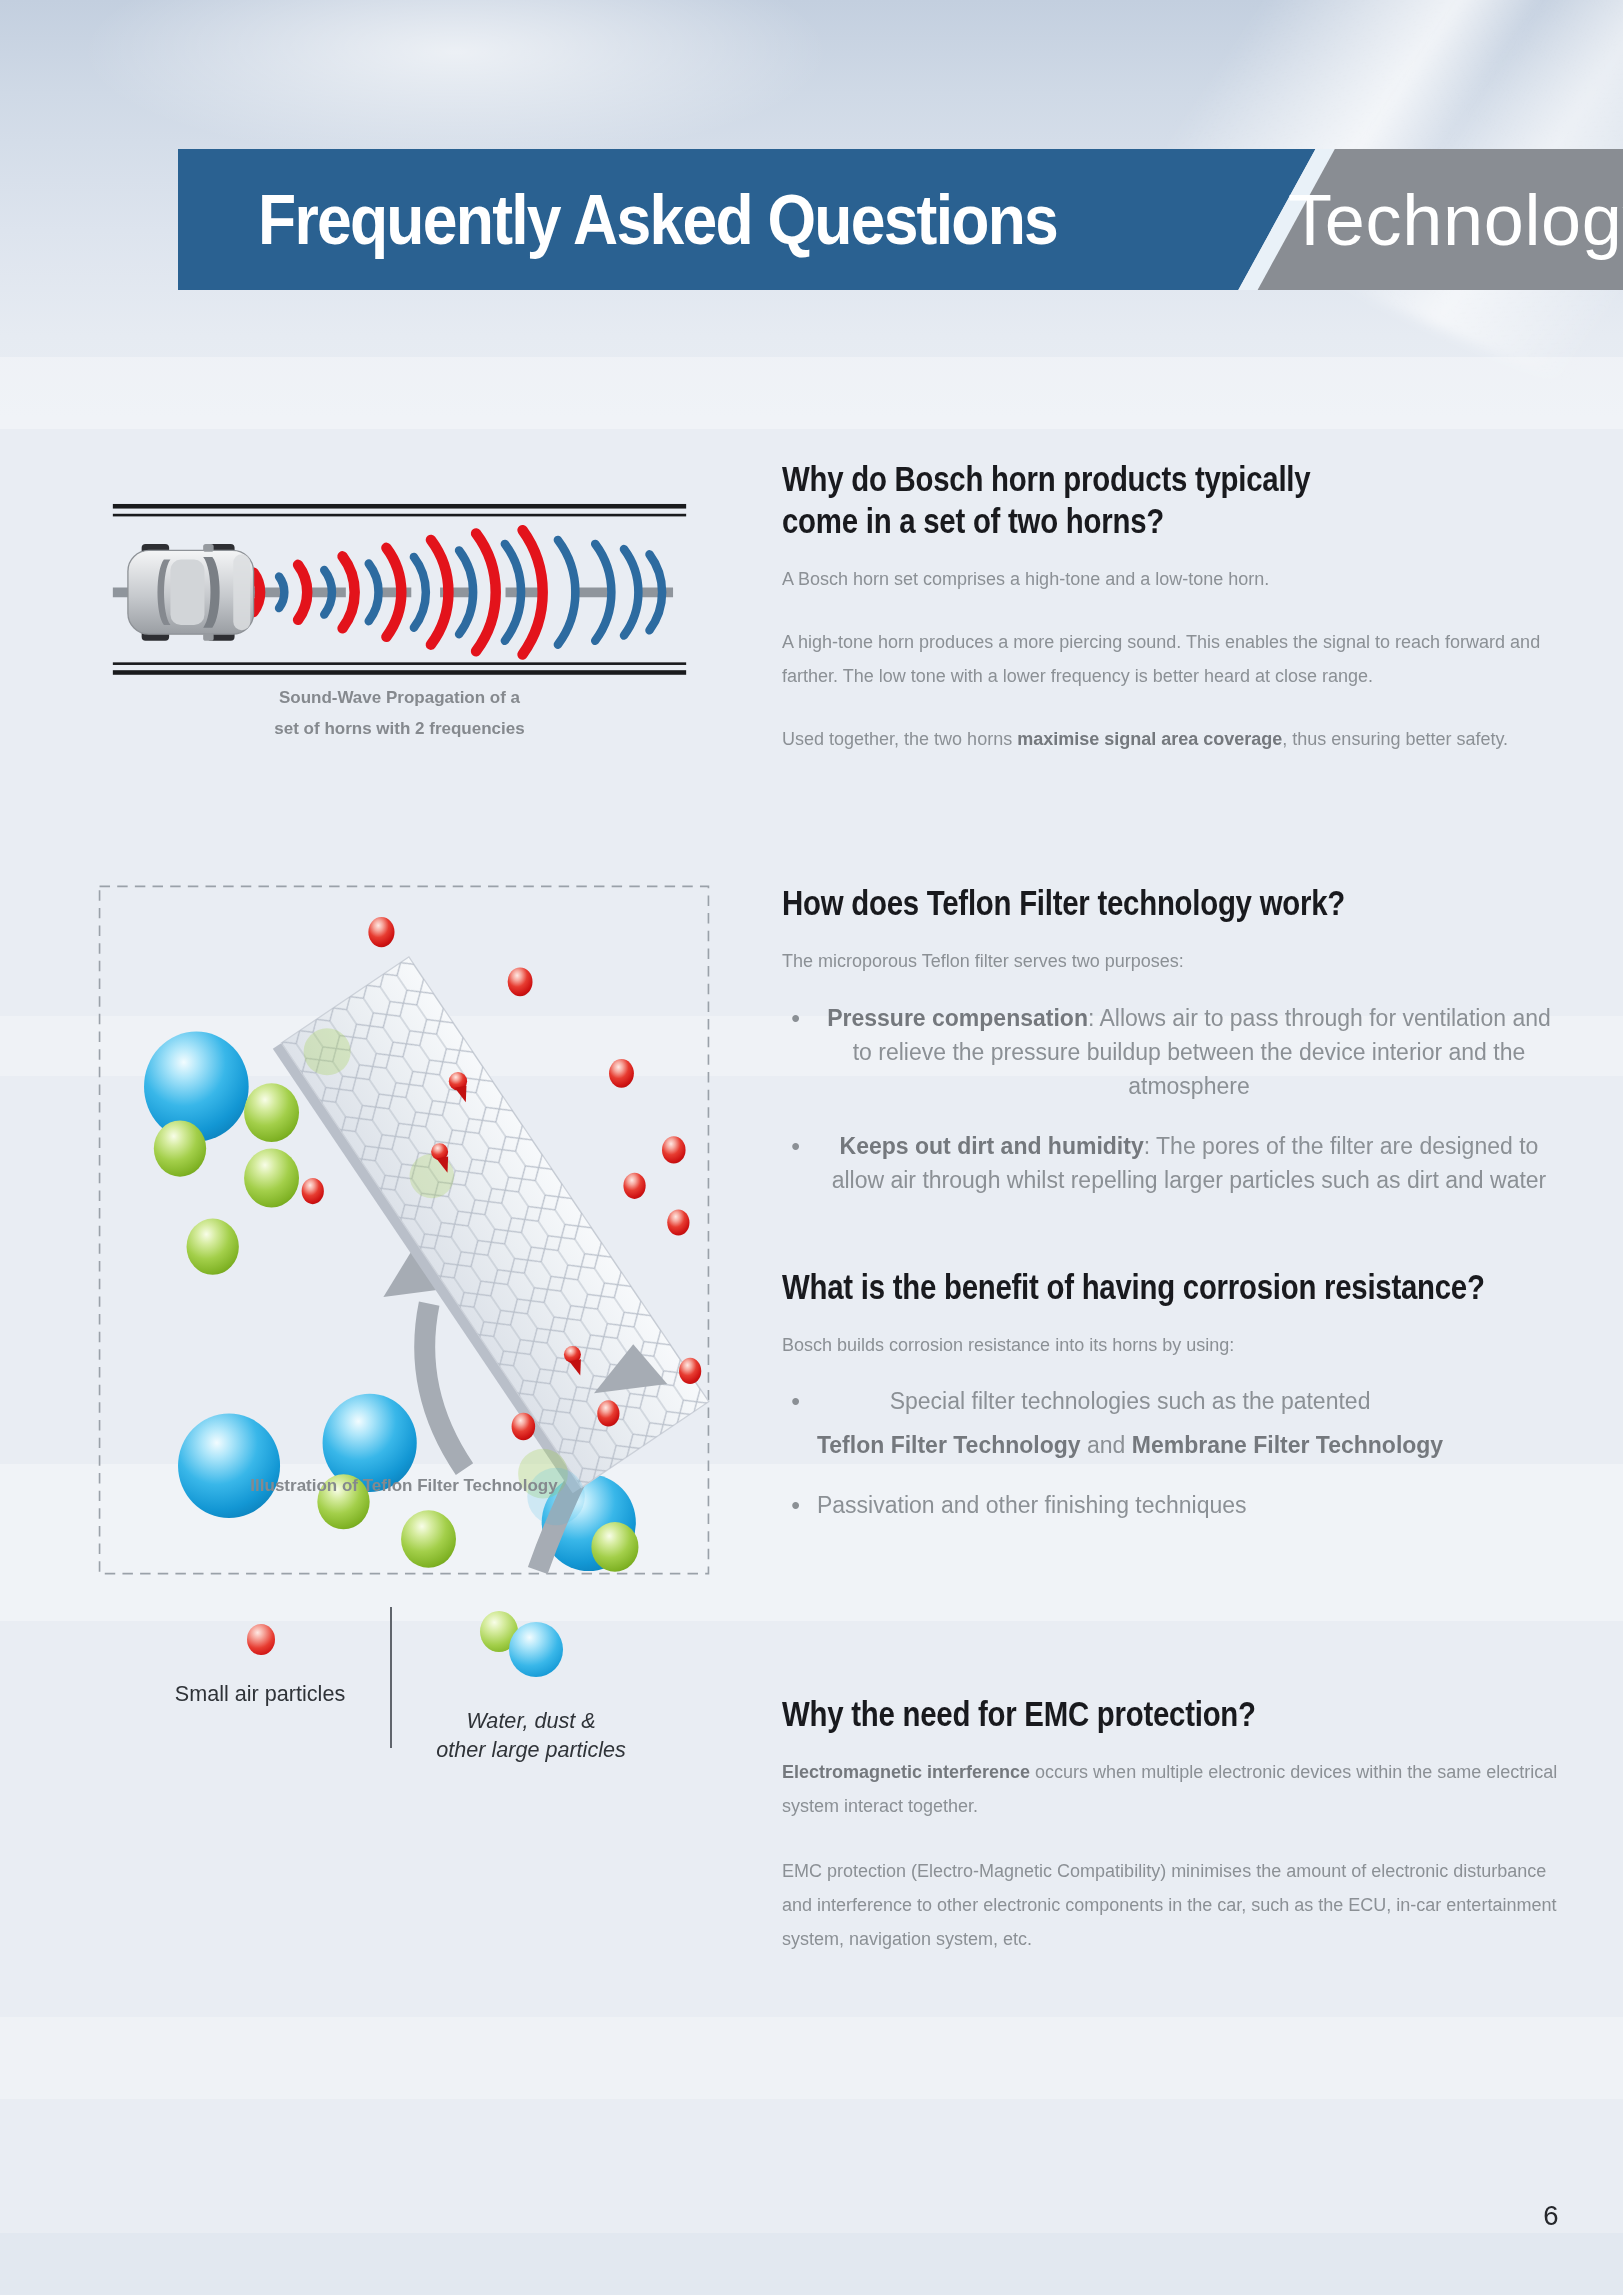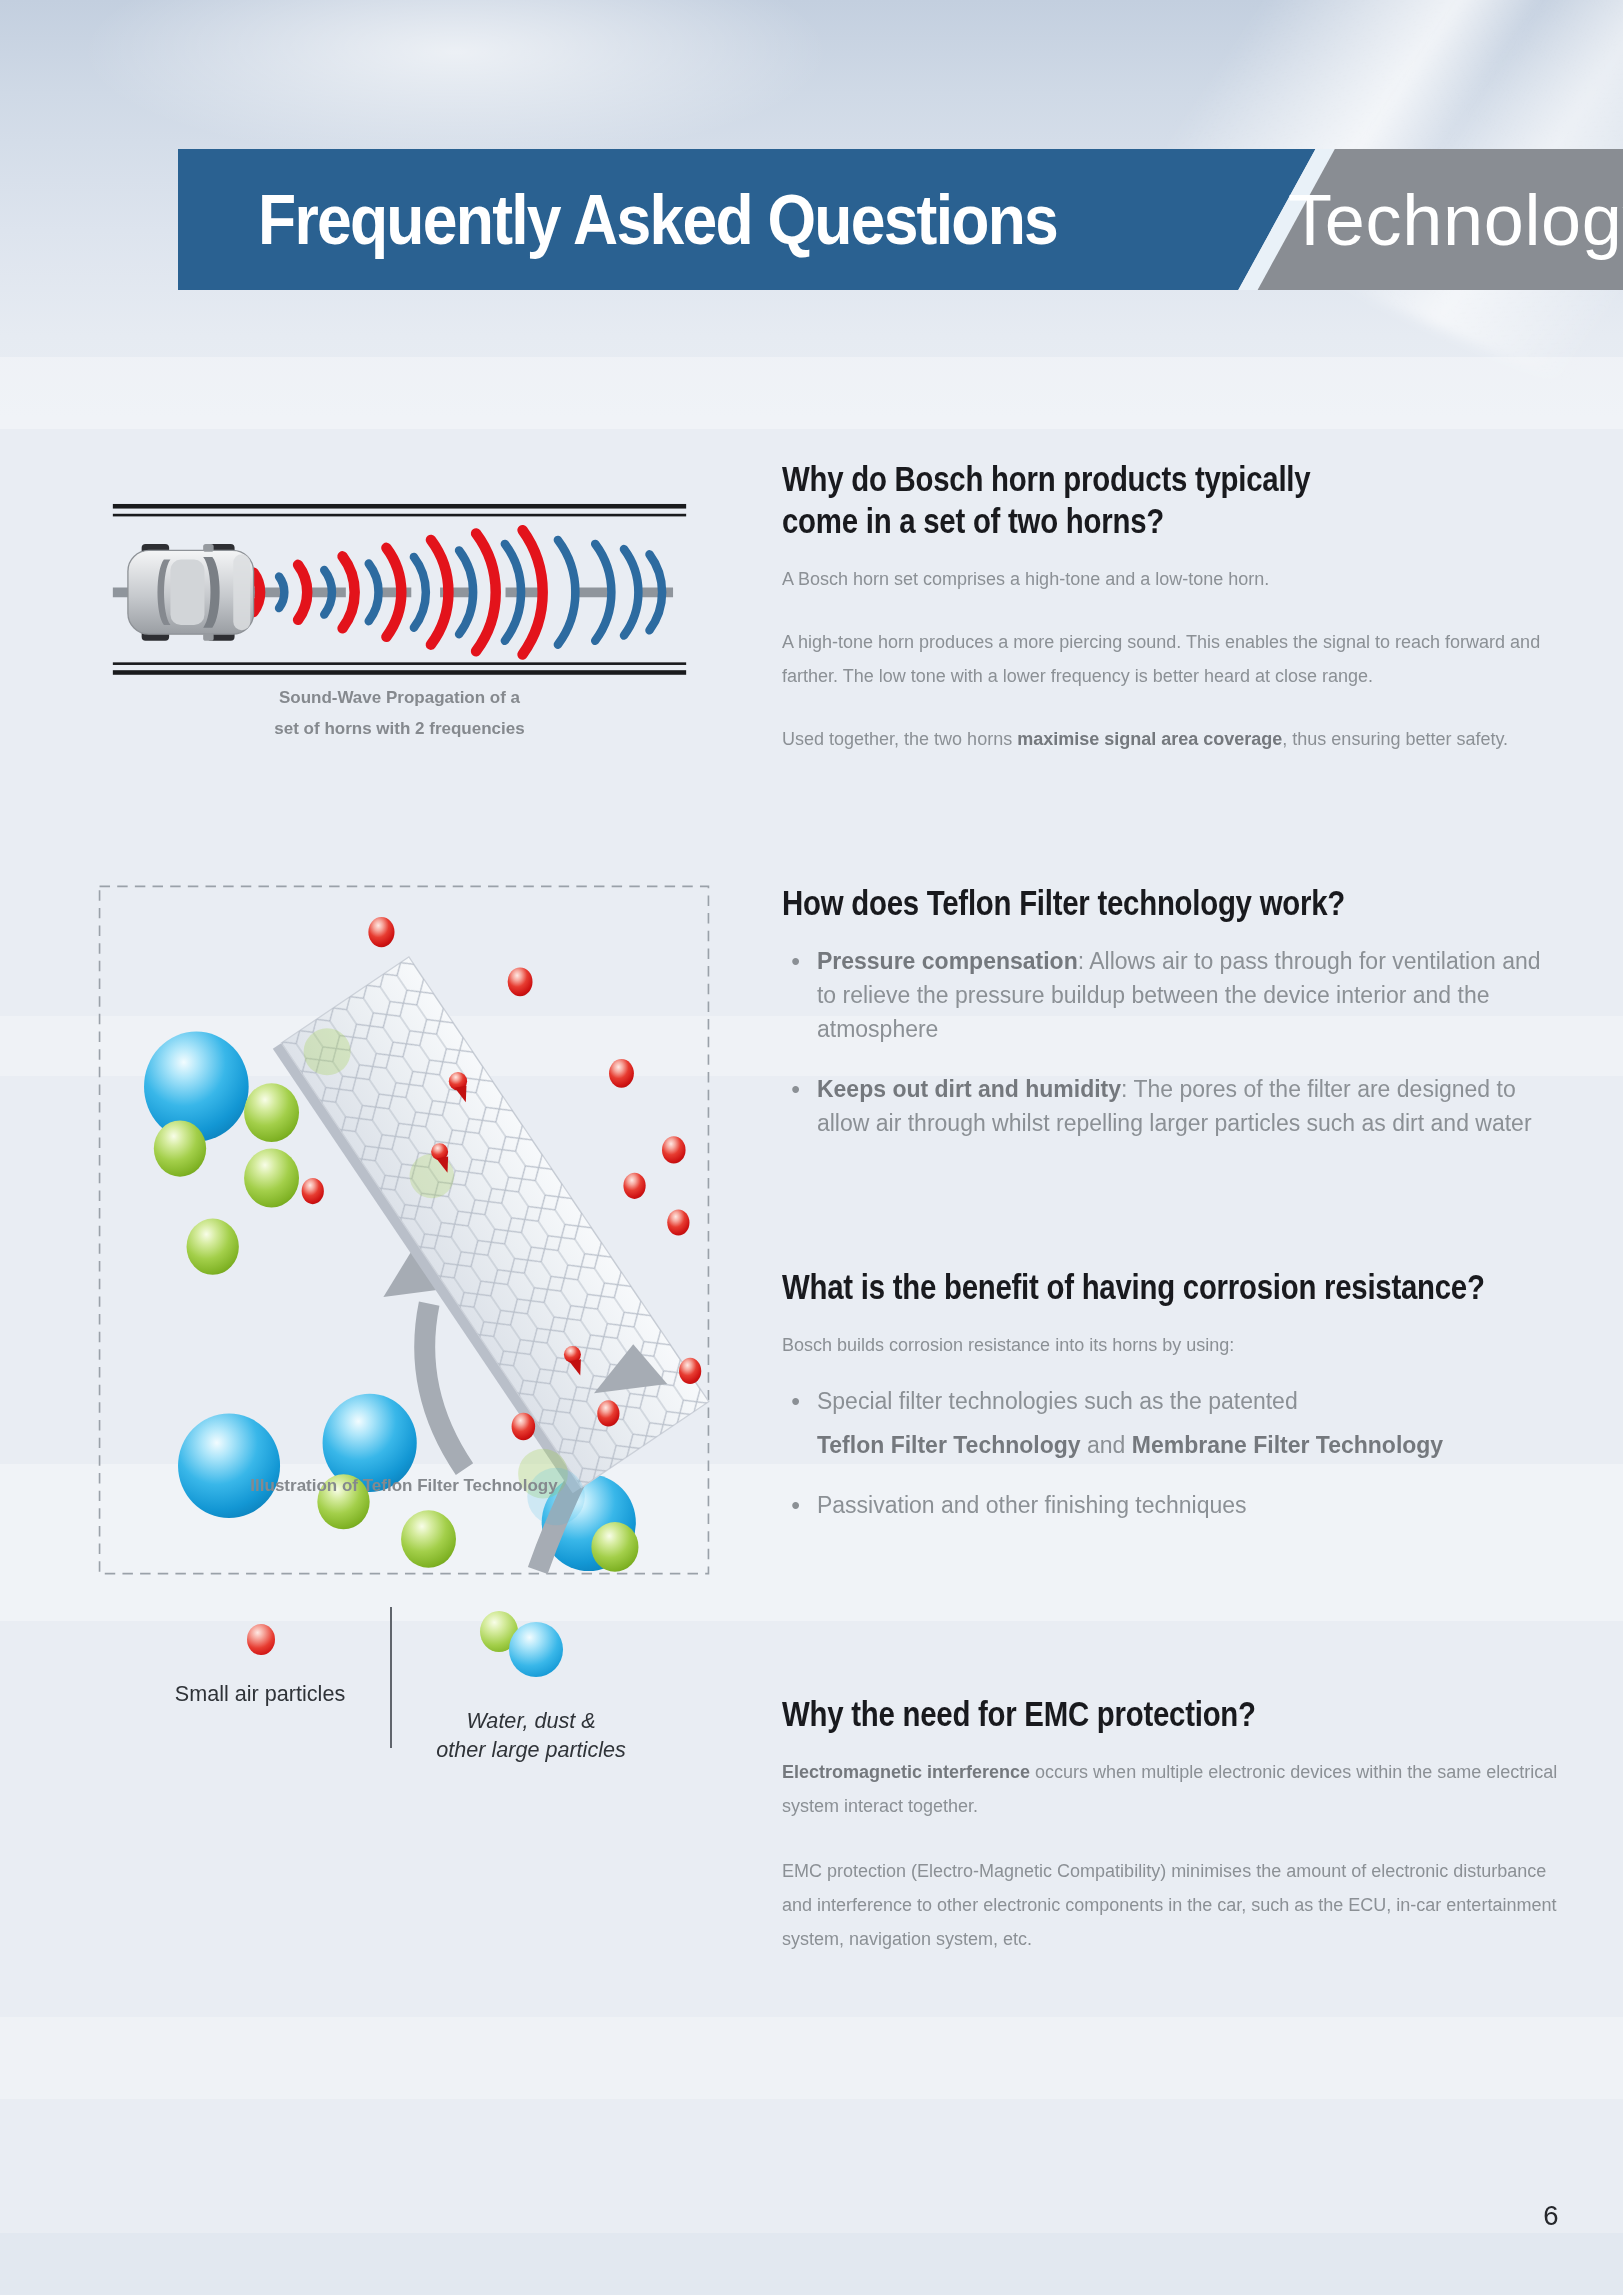--- a/index.html
+++ b/index.html
@@ -37,21 +37,21 @@
     transform:scaleX(0.88);transform-origin:left center;}
   .bar .tag{position:absolute;left:74.5%;right:0;top:0;height:141px;display:flex;align-items:center;justify-content:center;
     color:#ffffff;font-size:72px;font-weight:400;letter-spacing:0.7px;}
   
   .h2{color:#191a1e;font-weight:bold;font-size:35px;line-height:42px;letter-spacing:-0.3px;
     transform:scaleX(0.84);transform-origin:left top;white-space:nowrap;margin:0 0 19.6px 0;}
   .h2 span{display:block;}
   .qa{position:absolute;width:779px;}
   .qa p{margin:0 0 29px 0;font-size:18px;line-height:34px;color:#8b9095;}
   .qa p b, .qa .btxt b{color:#74787d;}
-  .bullet{display:flex;margin:0 0 26px 0;padding-left:9.2px;}
+  .bullet{display:flex;margin:0 0 26px 0;padding-left:9.2px;text-align:center;}
   .bullet::before{content:"\2022";color:#8b9095;font-size:25px;line-height:34px;margin-right:17px;}
   .btxt{font-size:23px;line-height:34px;color:#8b9095;}
   .btxt .sub{margin-top:10.5px;}
   
   .fig1{position:absolute;left:105px;top:494px;width:589px;height:249px;}
   .caption{position:absolute;text-align:center;color:#85898e;font-weight:bold;font-size:17px;line-height:31px;}
   .cap1{left:105px;top:682px;width:589px;}
   .cap2{left:98px;top:1470px;width:612px;}
   .fig2{position:absolute;left:98px;top:885px;width:612px;height:690px;}
   
@@ -268,20 +268,21 @@
   <div class="sphere sp-green"></div>
   <div class="sphere sp-blue"></div>
   <div class="leg-label leg-left">Small air particles</div>
   <div class="leg-label leg-right">
     <div>Water, dust &amp;</div>
     <div>other large particles</div>
   </div>
 
   <div class="qa" style="left:782px;top:882px;">
     <div class="h2">How does Teflon Filter technology work?</div>
+    <p style="margin-bottom:23.6px;">The microporous Teflon filter serves two purposes:</p>
     <div class="bullet">
       <div class="btxt"><b>Pressure compensation</b><span>: Allows air to pass through for ventilation and to relieve the pressure buildup between the device interior and the atmosphere</span></div>
     </div>
     <div class="bullet">
       <div class="btxt"><b>Keeps out dirt and humidity</b><span>: The pores of the filter are designed to allow air through whilst repelling larger particles such as dirt and water</span></div>
     </div>
   </div>
 
   <div class="qa" style="left:782px;top:1266px;">
     <div class="h2">What is the benefit of having corrosion resistance?</div>

